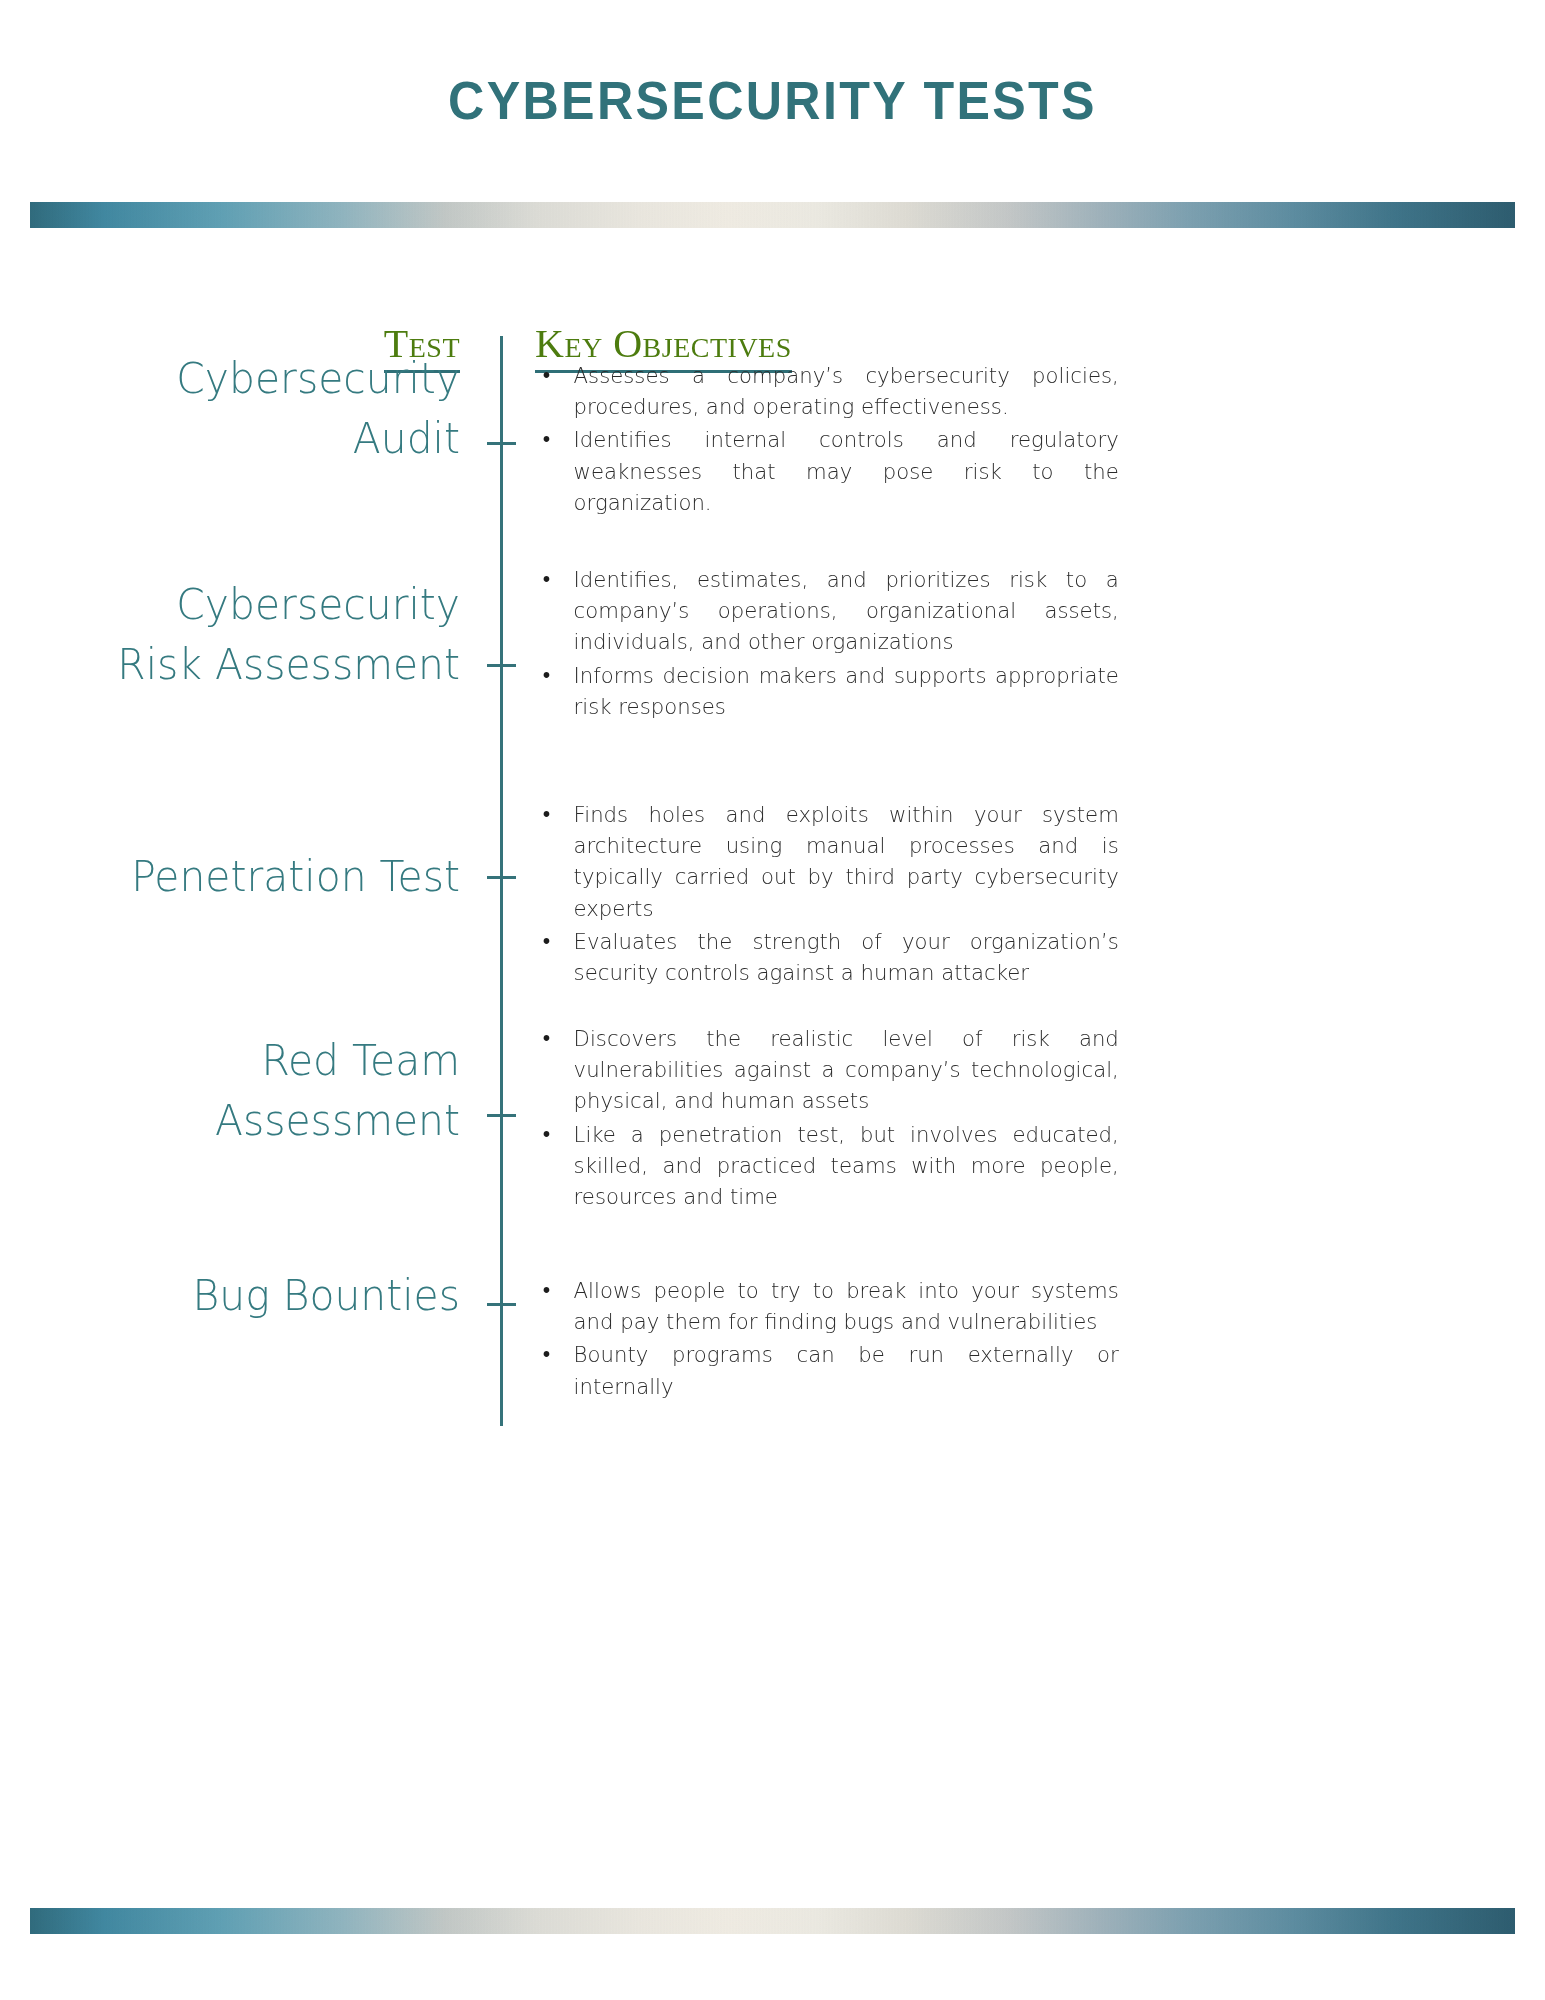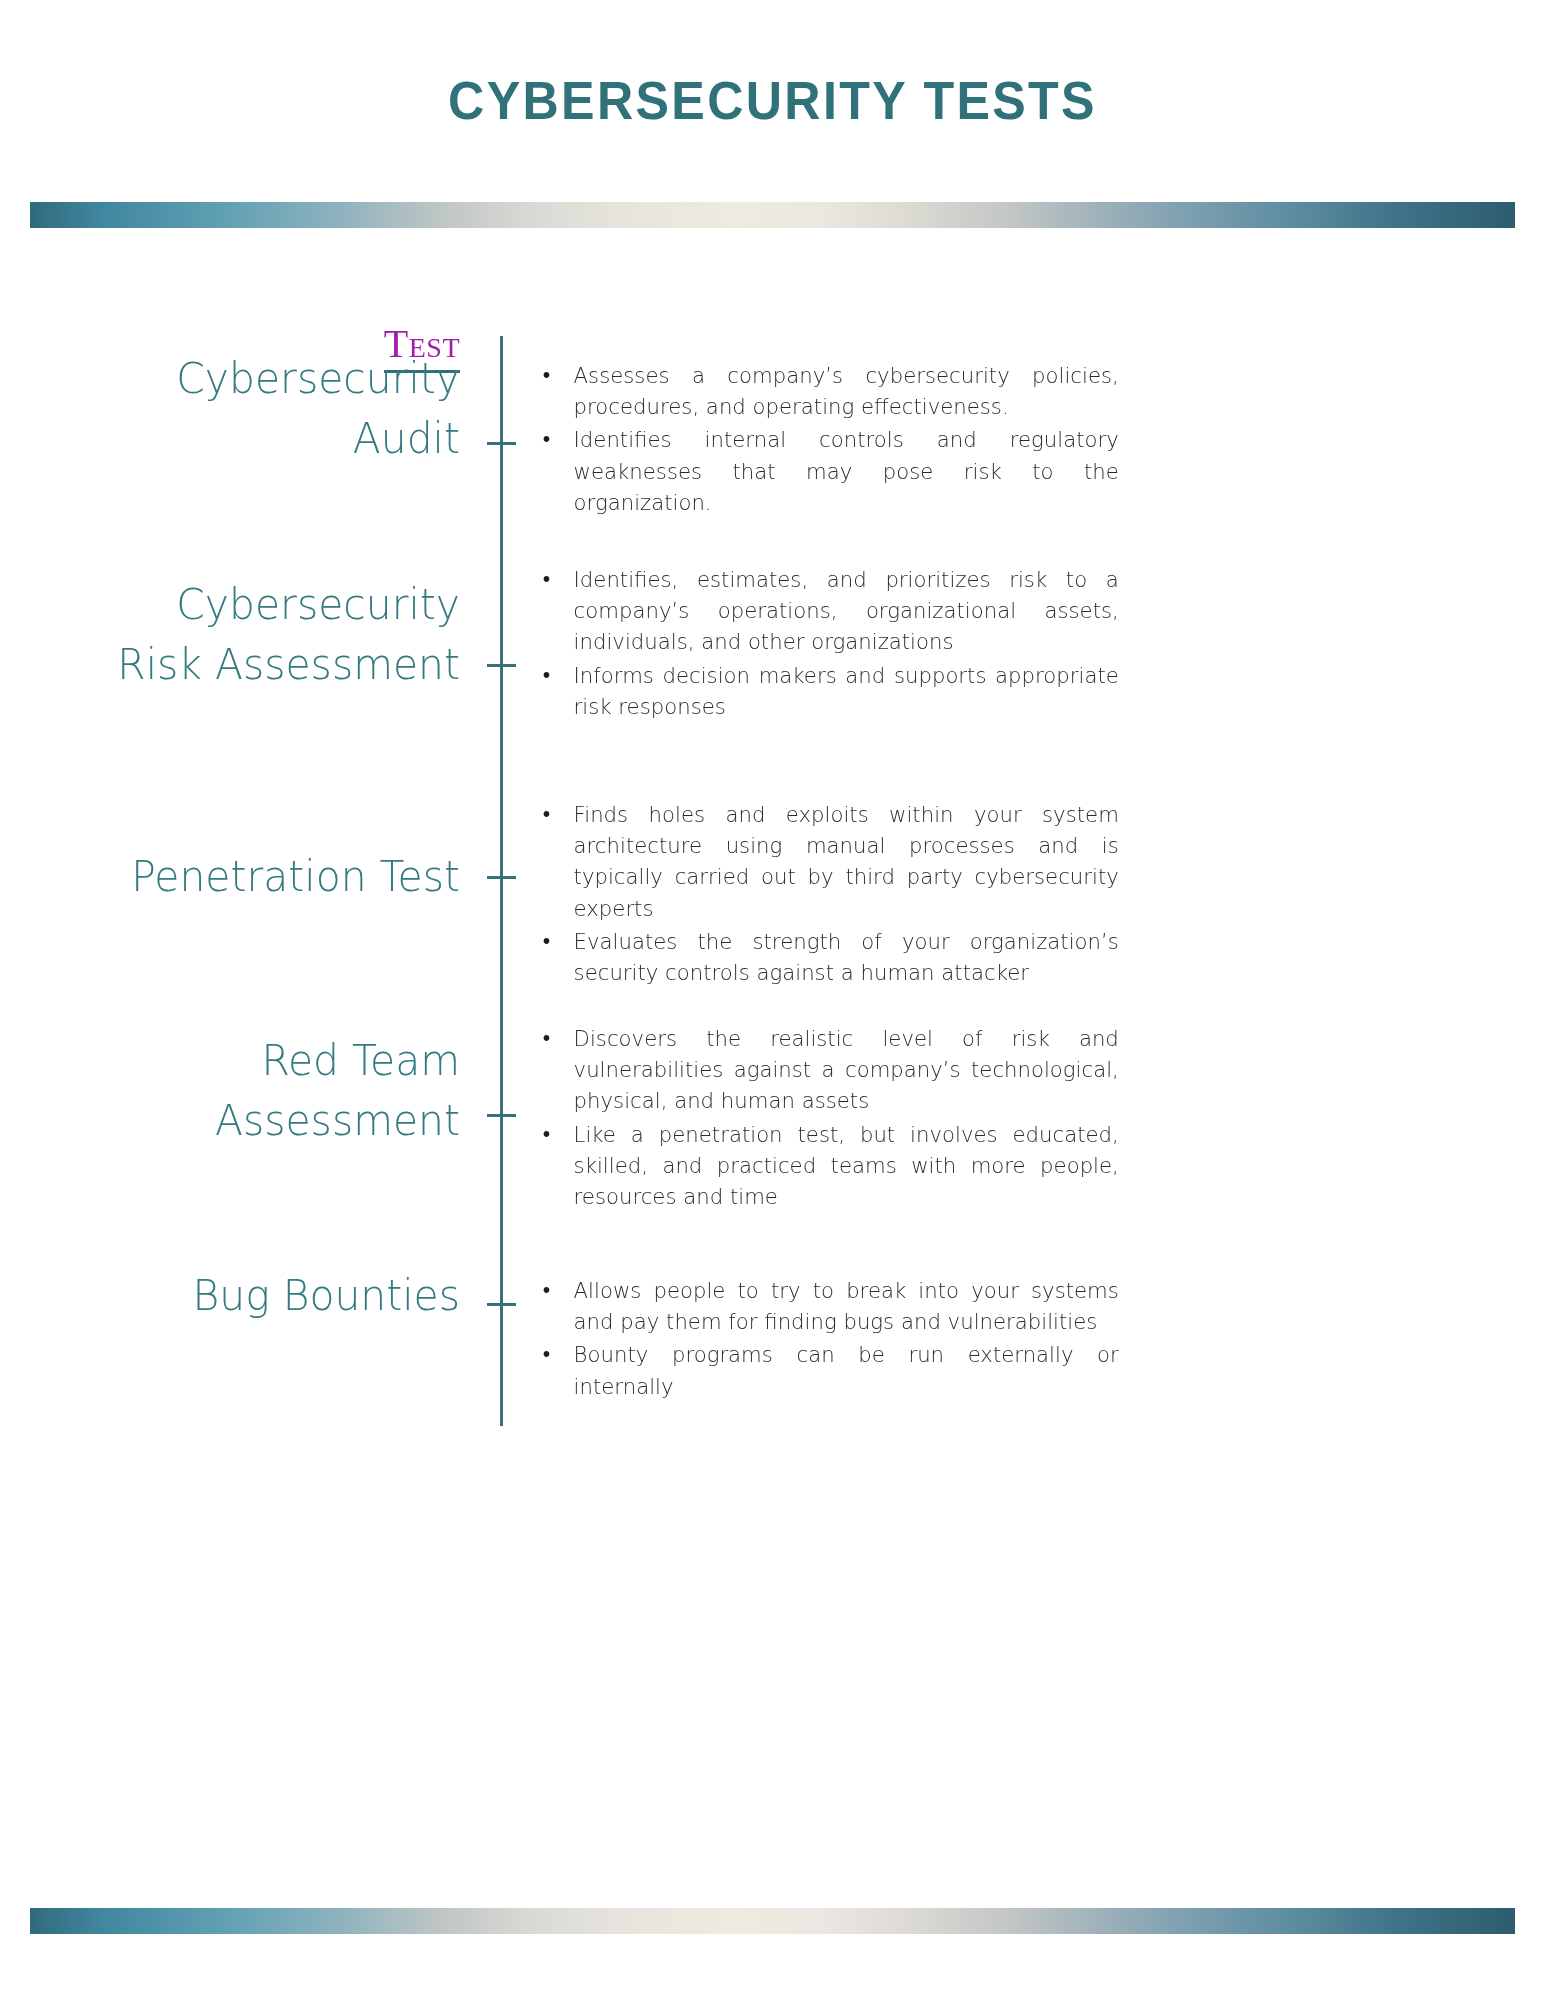--- a/index.html
+++ b/index.html
@@ -102,21 +102,21 @@
   .col-headers {
     position: absolute;
     top: 320px;
     left: 0;
     width: 1545px;
     height: 70px;
   }
   .hdr {
     position: absolute;
     font-family: "Liberation Serif", serif;
-    color: #a21caf;
+    color: #4d7c0f;
     font-size: 40px;
     font-variant: small-caps;
     letter-spacing: 0.5px;
     white-space: nowrap;
   }
   .hdr-inner {
     border-bottom: 3px solid #2f6f77;
     padding-bottom: 3px;
     display: inline-block;
   }
@@ -199,20 +199,23 @@
 <div class="page">
 
   <div class="title">CYBERSECURITY TESTS</div>
 
   <div class="rule rule-top"></div>
 
   <div class="col-headers">
     <div class="hdr hdr-test">
       <span class="hdr-inner">Test</span>
     </div>
+    <div class="hdr hdr-obj">
+      <span class="hdr-inner">Key Objectives</span>
+    </div>
   </div>
 
   <div class="divider"></div>
 
   <div class="table">
 
     <div class="row" style="top:0px;">
       <div class="tick" style="top:142px;"></div>
       <div class="test-name" style="top:48px;">Cybersecurity
 Audit</div>

